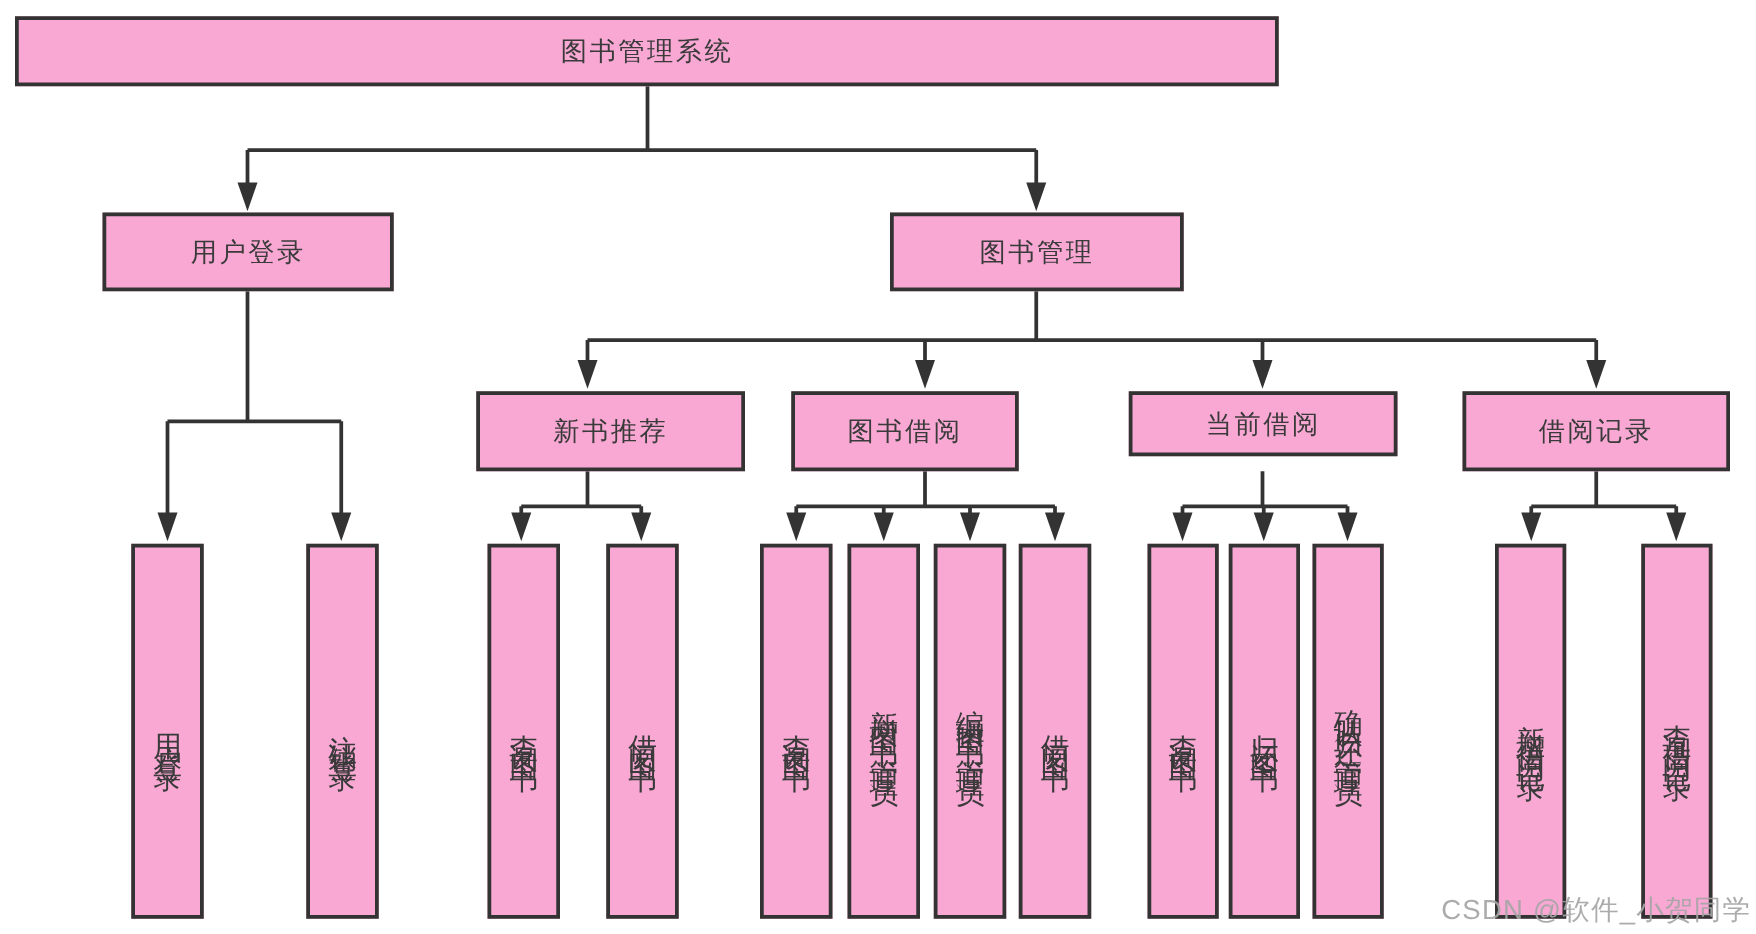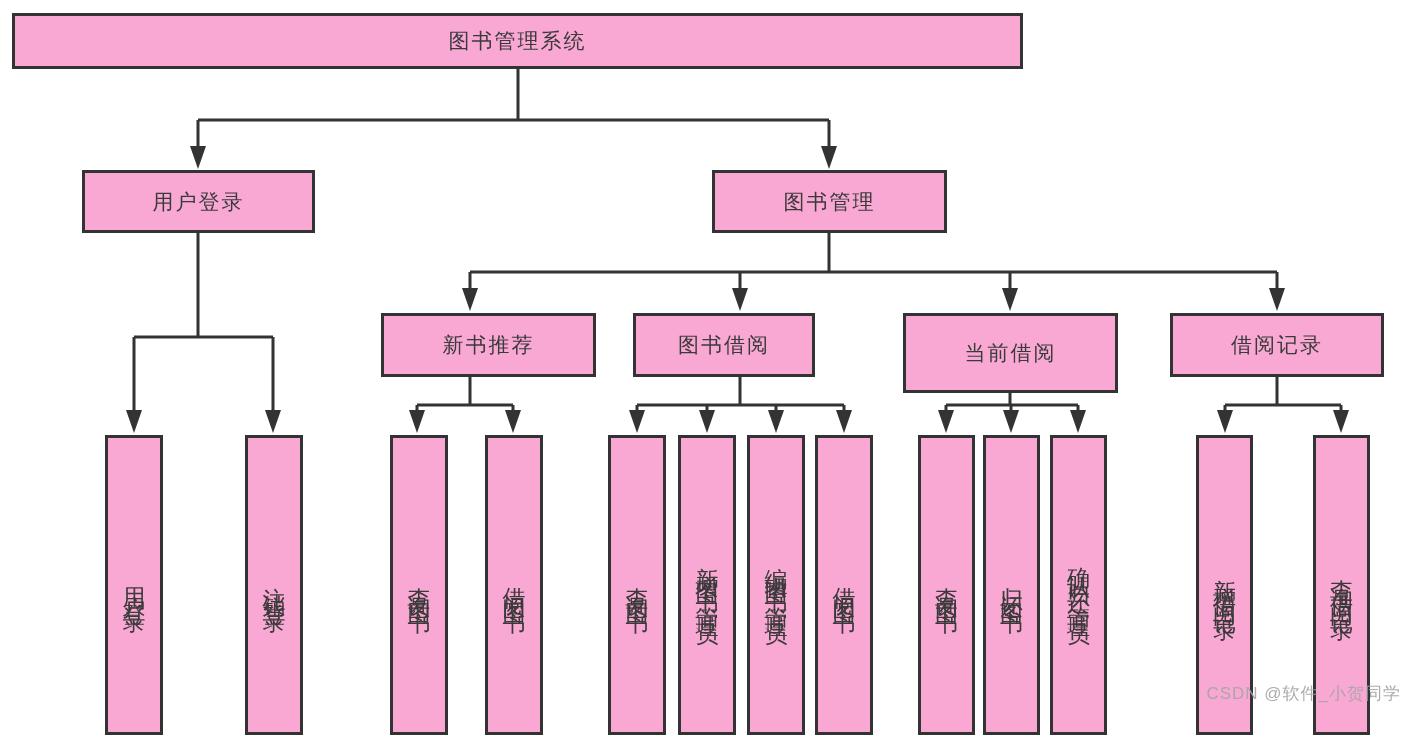--- a/index.html
+++ b/index.html
@@ -39,41 +39,41 @@
     letter-spacing: 8px;
     line-height: 1;
     white-space: nowrap;
   }
   
   #node-root            { left: 12px;   top: 13px;  width: 1011px; height: 56px; }
   #node-user-login      { left: 82px;   top: 170px; width: 233px;  height: 63px; }
   #node-book-management { left: 712px;  top: 170px; width: 235px;  height: 63px; }
   #node-new-book-recommend { left: 363px;  top: 313px; width: 215px; height: 64px; margin-left: 18px; }
   #node-book-borrow        { left: 633px;  top: 313px; width: 182px; height: 64px; }
-  #node-current-borrow     { left: 903px;  top: 313px; width: 215px; height: 80px; }
+  #node-current-borrow     { left: 903px;  top: 313px; width: 215px; height: 52px; }
   #node-borrow-records     { left: 1170px; top: 313px; width: 214px; height: 64px; }
   .leaf { top: 435px; width: 58px; height: 300px; }
   #leaf-ul-login   { left: 105px; }
   #leaf-ul-logout  { left: 245px; }
   #leaf-nr-query   { left: 390px; }
   #leaf-nr-borrow  { left: 485px; }
   #leaf-bb-query   { left: 608px; }
   #leaf-bb-add     { left: 678px; }
   #leaf-bb-edit    { left: 747px; }
   #leaf-bb-borrow  { left: 815px; }
   #leaf-cb-query   { left: 918px; width: 57px; }
   #leaf-cb-return  { left: 983px; width: 57px; }
   #leaf-cb-confirm { left: 1050px; width: 57px; }
   #leaf-br-add     { left: 1196px; width: 57px; }
   #leaf-br-query   { left: 1313px; width: 57px; }
   #watermark {
     position: absolute;
     right: 4px;
-    top: 682px;
-    font-size: 17px;
+    top: 713px;
+    font-size: 22px;
     letter-spacing: 1px;
     color: rgba(165,165,165,0.92);
     z-index: 5;
     white-space: nowrap;
   }
 </style>
 </head>
 <body>
 
 <div id="canvas">

